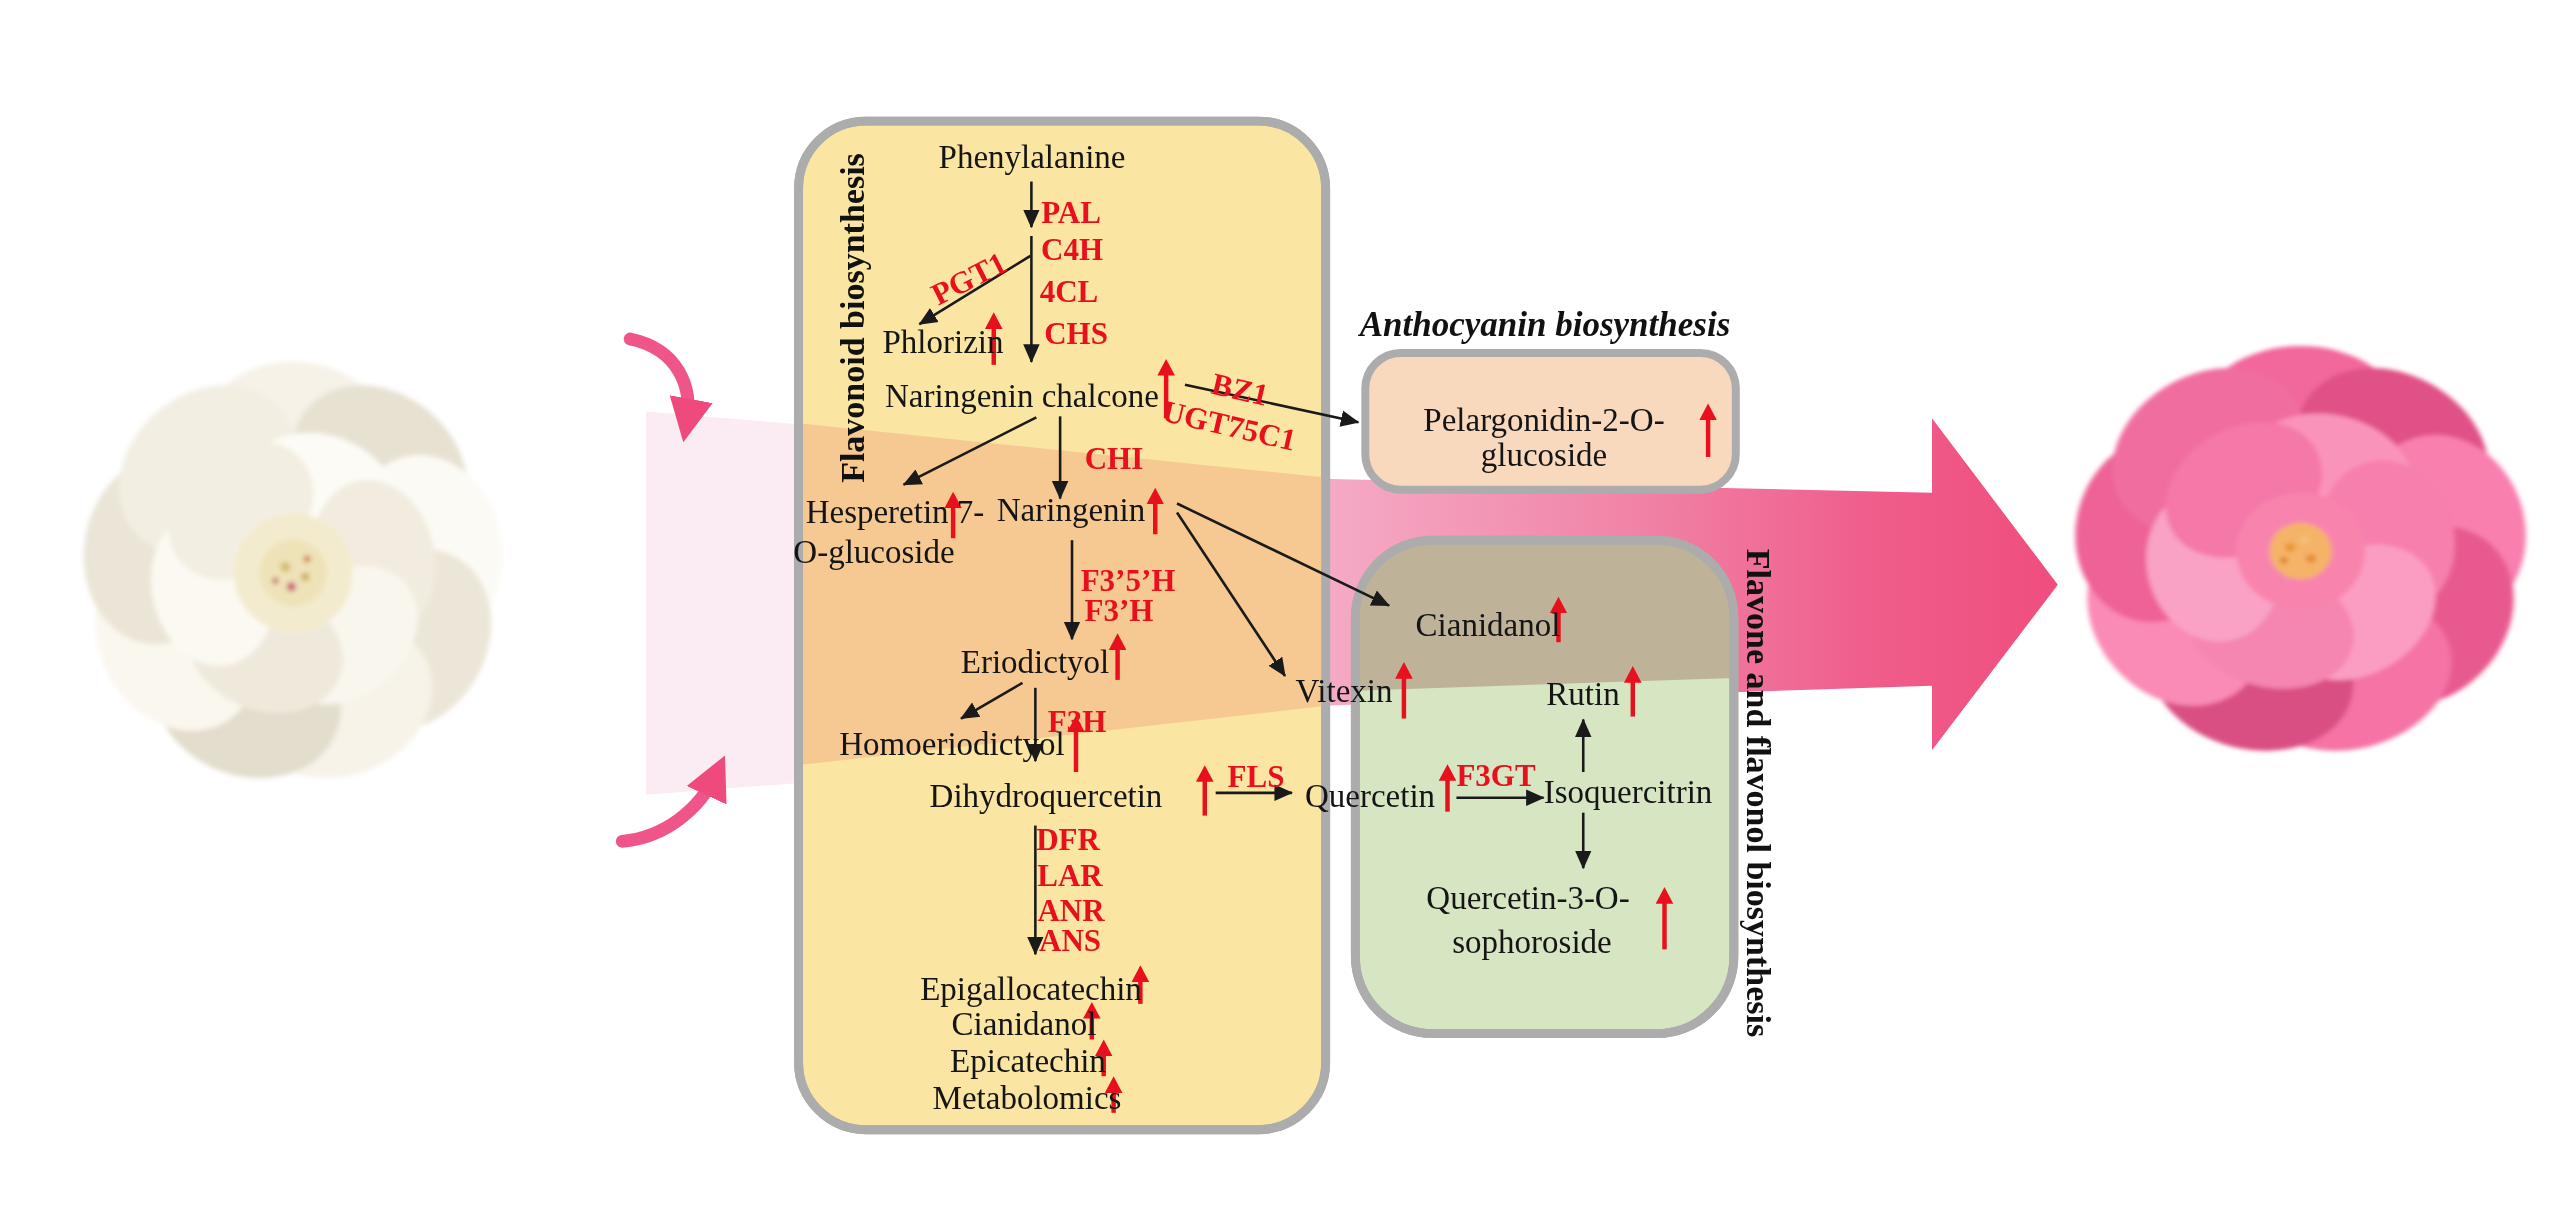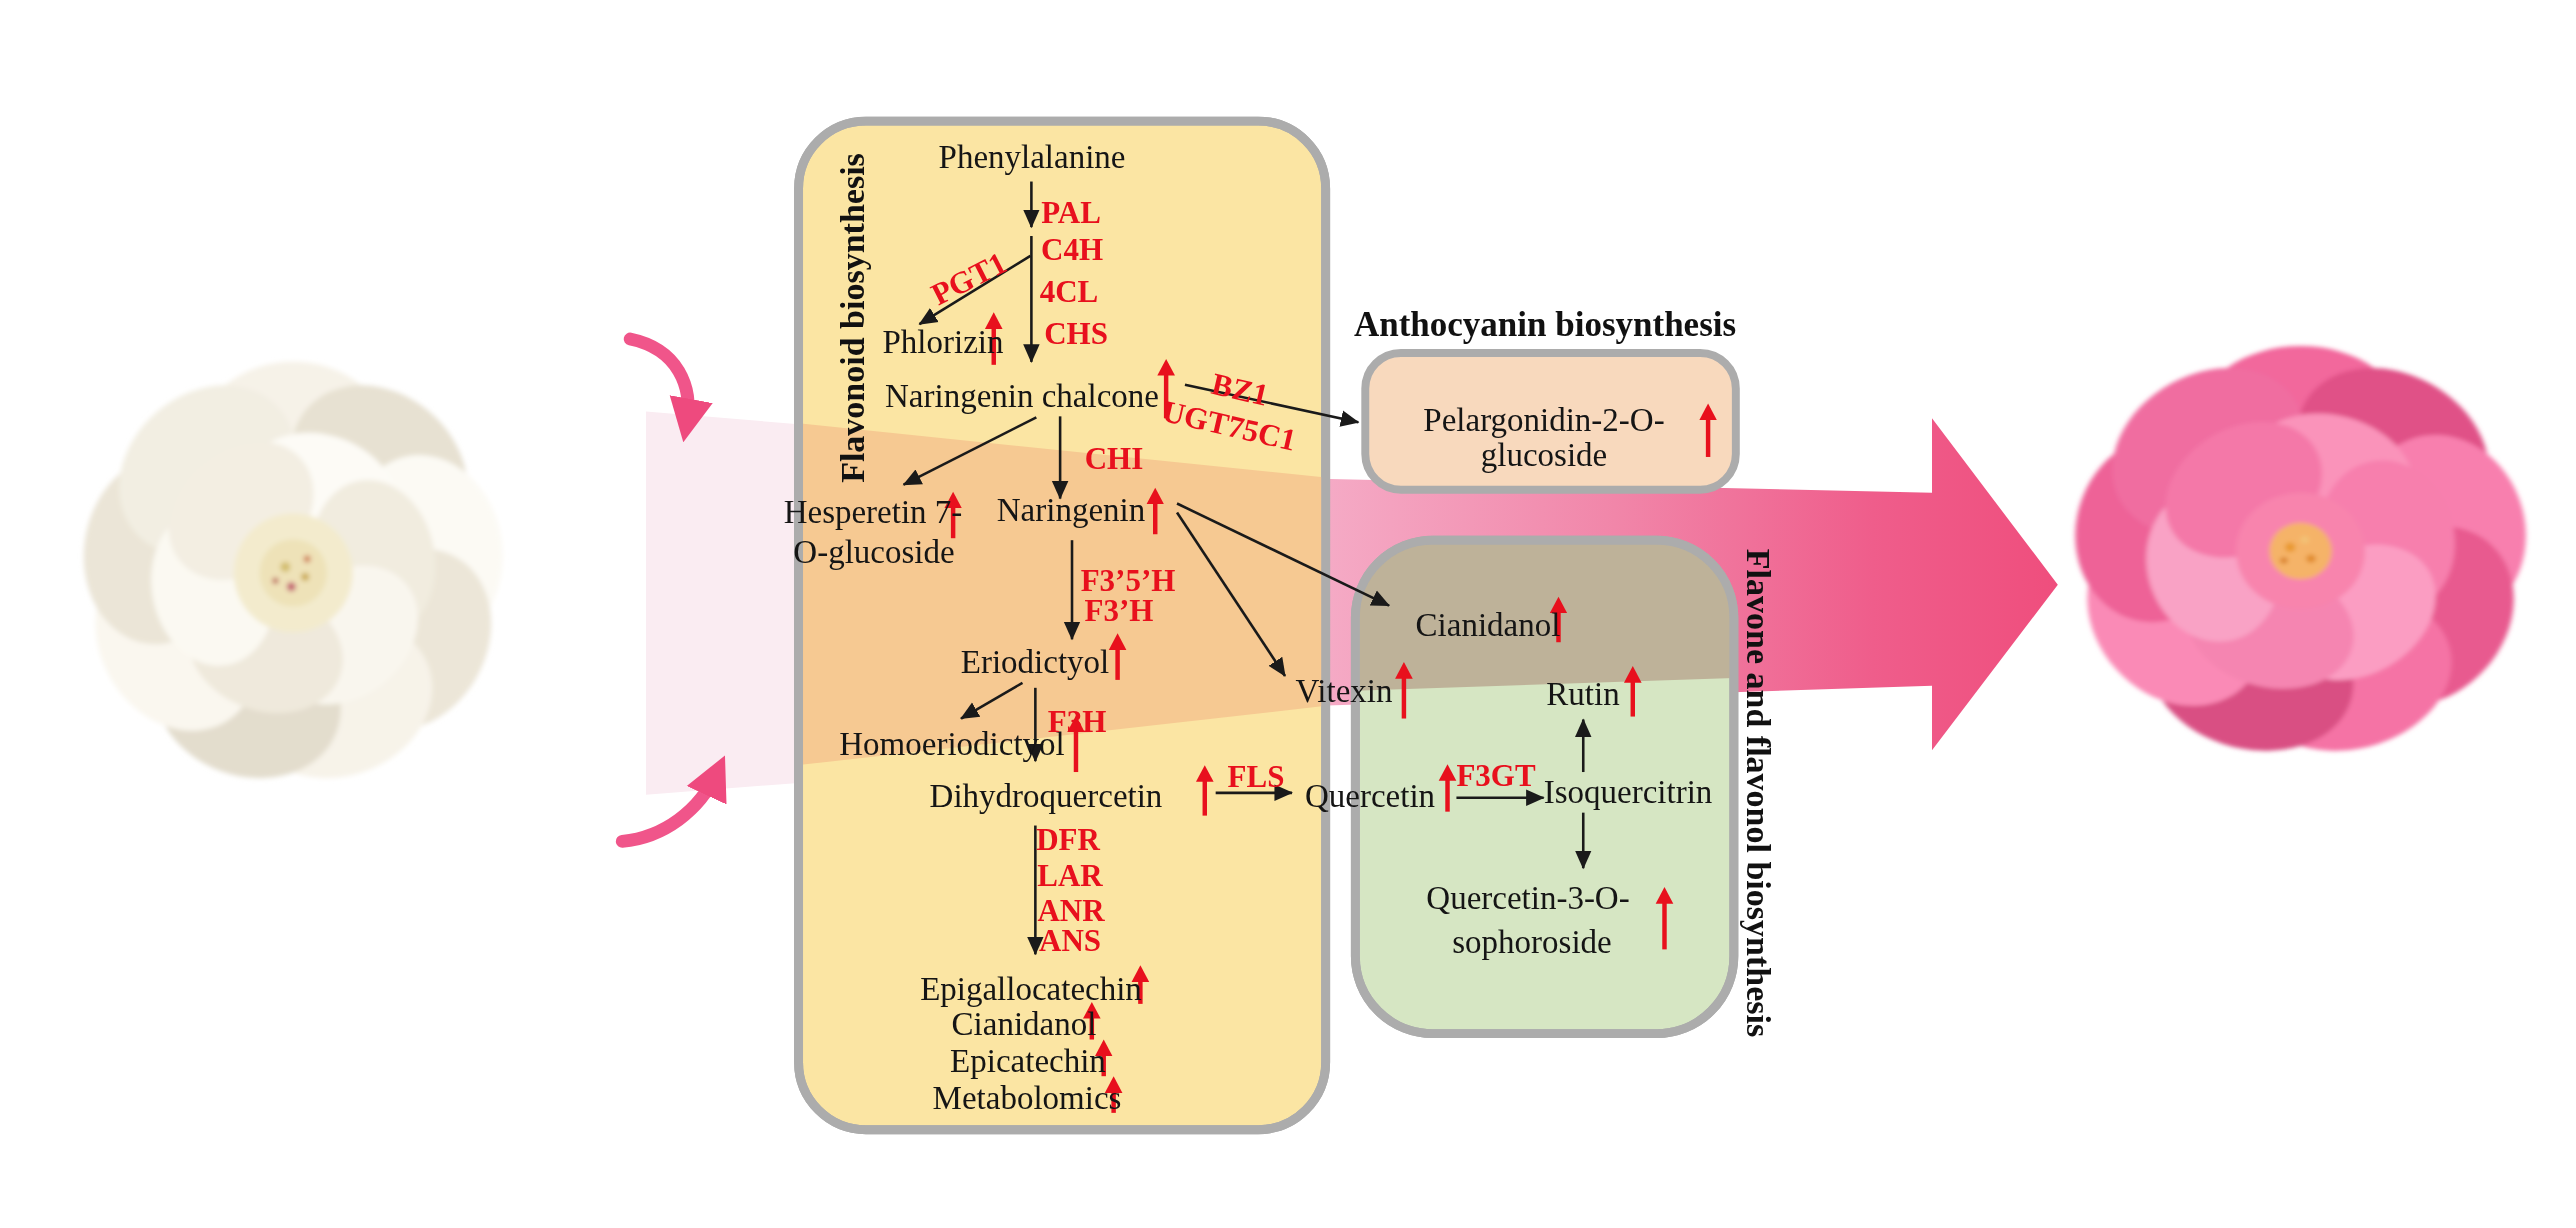--- a/index.html
+++ b/index.html
@@ -2,21 +2,21 @@
 <html><head>
 <meta charset="utf-8">
 <style>
   html,body{margin:0;padding:0;background:#ffffff;}
   .stage{position:relative;width:2576px;height:1229px;background:#ffffff;overflow:hidden;
          font-family:"Liberation Serif",serif;}
   svg.bg{position:absolute;left:0;top:0;}
   .lbl{position:absolute;transform:translate(-50%,-50%);white-space:nowrap;line-height:1.1;}
   .m{font-size:33px;color:#151515;}
   .e{font-size:31px;font-weight:bold;color:#e8101d;}
-  .h{font-size:35px;font-weight:bold;color:#111;}
+  .h{font-size:35px;font-weight:bold;color:#111;font-style:italic;}
   .omics{font-family:"Liberation Sans",sans-serif;font-size:45px;font-weight:bold;color:#0a0a0a;}
   .vt{writing-mode:vertical-rl;font-size:34px;font-weight:bold;color:#111;}
   .vt.flip{transform:translate(-50%,-50%) rotate(180deg);}
   .rot{transform:translate(-50%,-50%) rotate(var(--r));}
 </style>
 </head>
 <body>
 
 <div class="stage">
 
@@ -161,21 +161,21 @@
   </svg>
 
 
   <div class="lbl vt flip" style="left:853px;top:318px">Flavonoid biosynthesis</div>
   <div class="lbl h" style="left:1545px;top:325px">Anthocyanin biosynthesis</div>
   <div class="lbl vt" style="left:1758px;top:793px">Flavone and flavonol biosynthesis</div>
 
   <div class="lbl m" style="left:1032px;top:157px">Phenylalanine</div>
   <div class="lbl m" style="left:943px;top:342px">Phlorizin</div>
   <div class="lbl m" style="left:1022px;top:396px">Naringenin chalcone</div>
-  <div class="lbl m" style="left:873px;top:512px">Hesperetin 7-</div>
+  <div class="lbl m" style="left:895px;top:512px">Hesperetin 7-</div>
   <div class="lbl m" style="left:874px;top:552px">O-glucoside</div>
   <div class="lbl m" style="left:1071px;top:510px">Naringenin</div>
   <div class="lbl m" style="left:1035px;top:662px">Eriodictyol</div>
   <div class="lbl m" style="left:952px;top:744px">Homoeriodictyol</div>
   <div class="lbl m" style="left:1046px;top:796px">Dihydroquercetin</div>
   <div class="lbl m" style="left:1031px;top:989px">Epigallocatechin</div>
   <div class="lbl m" style="left:1024px;top:1024px">Cianidanol</div>
   <div class="lbl m" style="left:1028px;top:1061px">Epicatechin</div>
   <div class="lbl m" style="left:1027px;top:1098px">Metabolomics</div>
 

